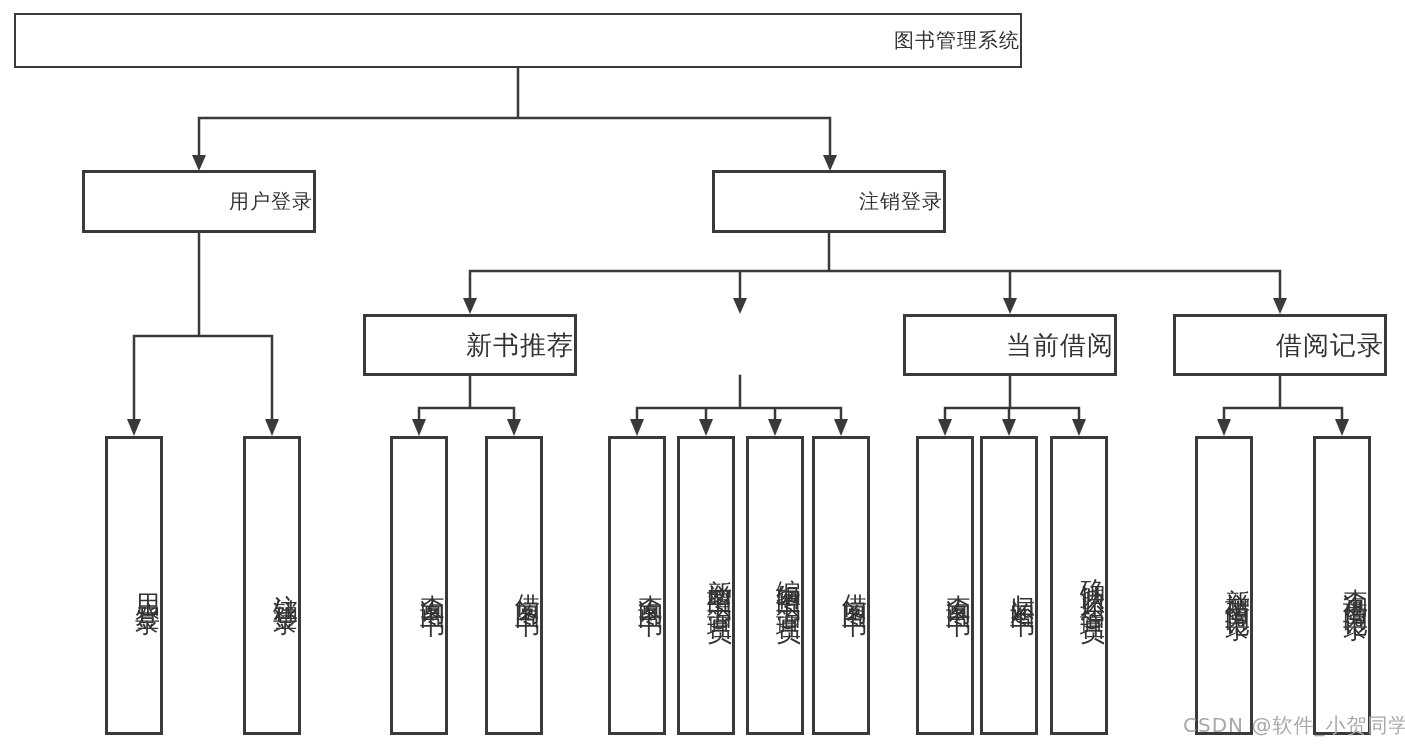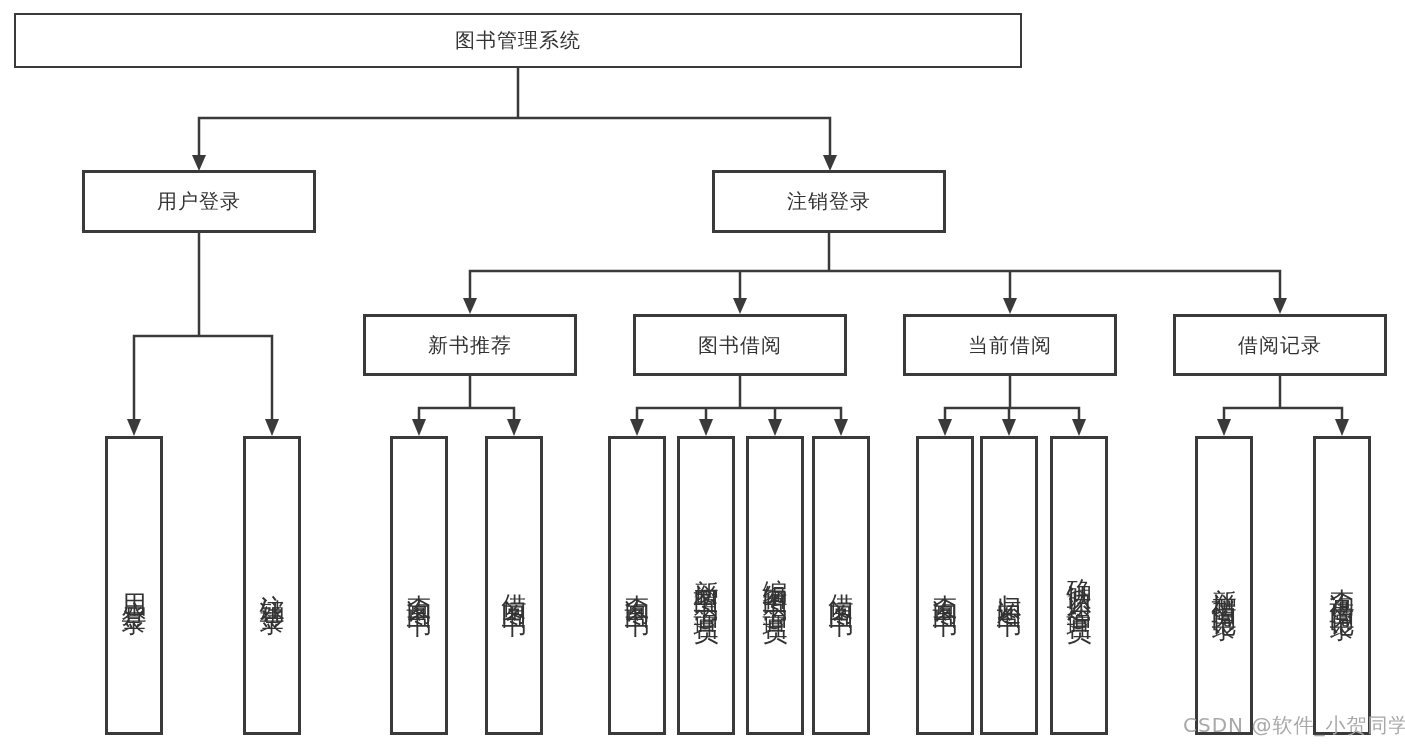--- a/index.html
+++ b/index.html
@@ -22,21 +22,21 @@
     width: 1405px;
     height: 747px;
   }
   .box {
     position: absolute;
     box-sizing: border-box;
     background: #ffffff;
     border: 3px solid #3a3a3a;
     display: flex;
     align-items: center;
-    justify-content: center;
+    justify-content: flex-end;
     color: #333333;
   }
   .box.root {
     left: 14px;
     top: 13px;
     width: 1008px;
     height: 55px;
     border-width: 2px;
     font-size: 20px;
     letter-spacing: 1px;
@@ -45,21 +45,21 @@
     top: 170px;
     width: 234px;
     height: 63px;
     font-size: 20px;
     letter-spacing: 1px;
   }
   .box.lvl3 {
     top: 314px;
     width: 214px;
     height: 62px;
-    font-size: 20px;
+    font-size: 26px;
     letter-spacing: 1px;
   }
   .box.leaf {
     top: 436px;
     width: 58px;
     height: 299px;
   }
   .vtext {
     writing-mode: vertical-rl;
     text-orientation: mixed;
@@ -134,23 +134,20 @@
   <div class="box lvl2" style="left:82px">
     <span>用户登录</span>
   </div>
   <div class="box lvl2" style="left:712px">
     <span>注销登录</span>
   </div>
 
   <div class="box lvl3" style="left:363px">
     <span>新书推荐</span>
   </div>
-  <div class="box lvl3" style="left:633px">
-    <span>图书借阅</span>
-  </div>
   <div class="box lvl3" style="left:1173px">
     <span>借阅记录</span>
   </div>
   <div class="box lvl3" style="left:903px">
     <span>当前借阅</span>
   </div>
 
   <div class="box leaf" style="left:105px">
     <span class="vtext">用户登录</span>
   </div>

